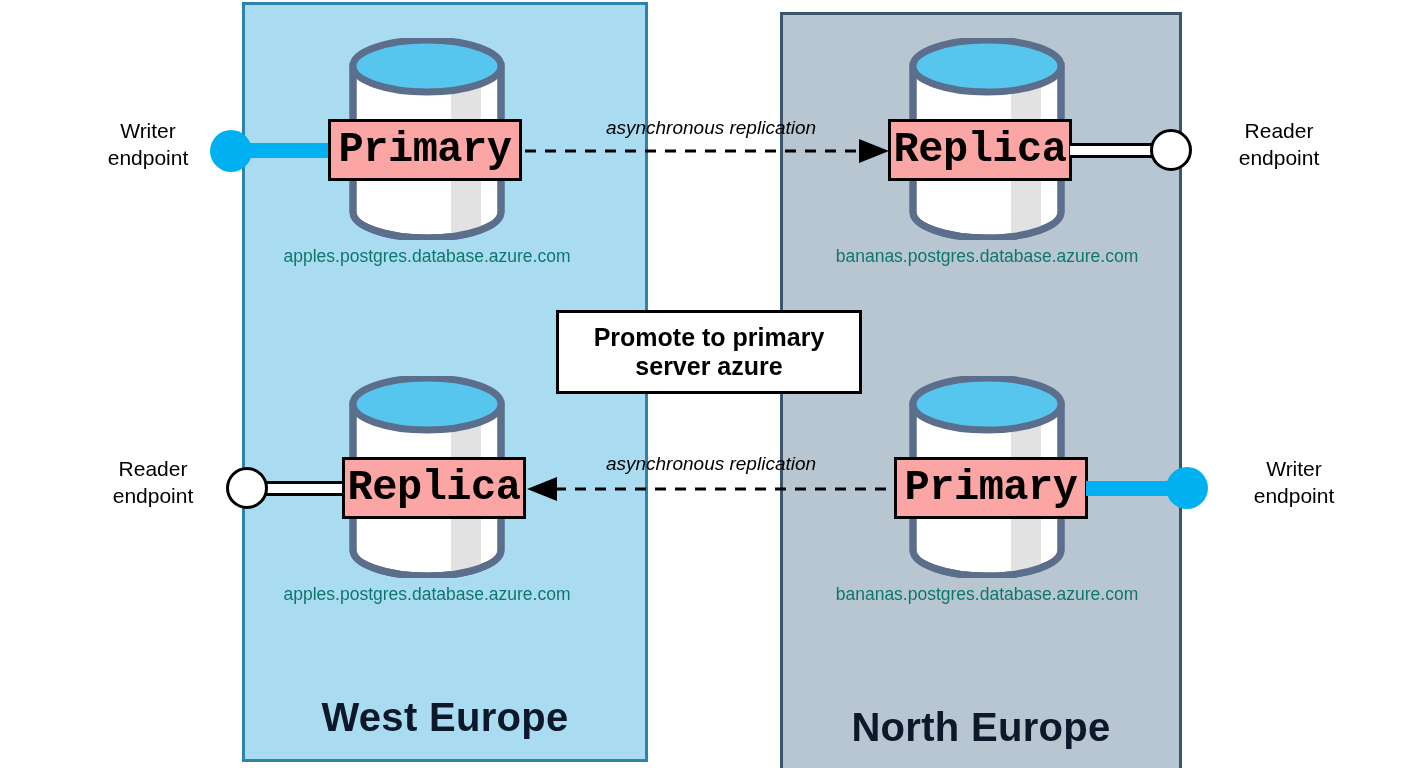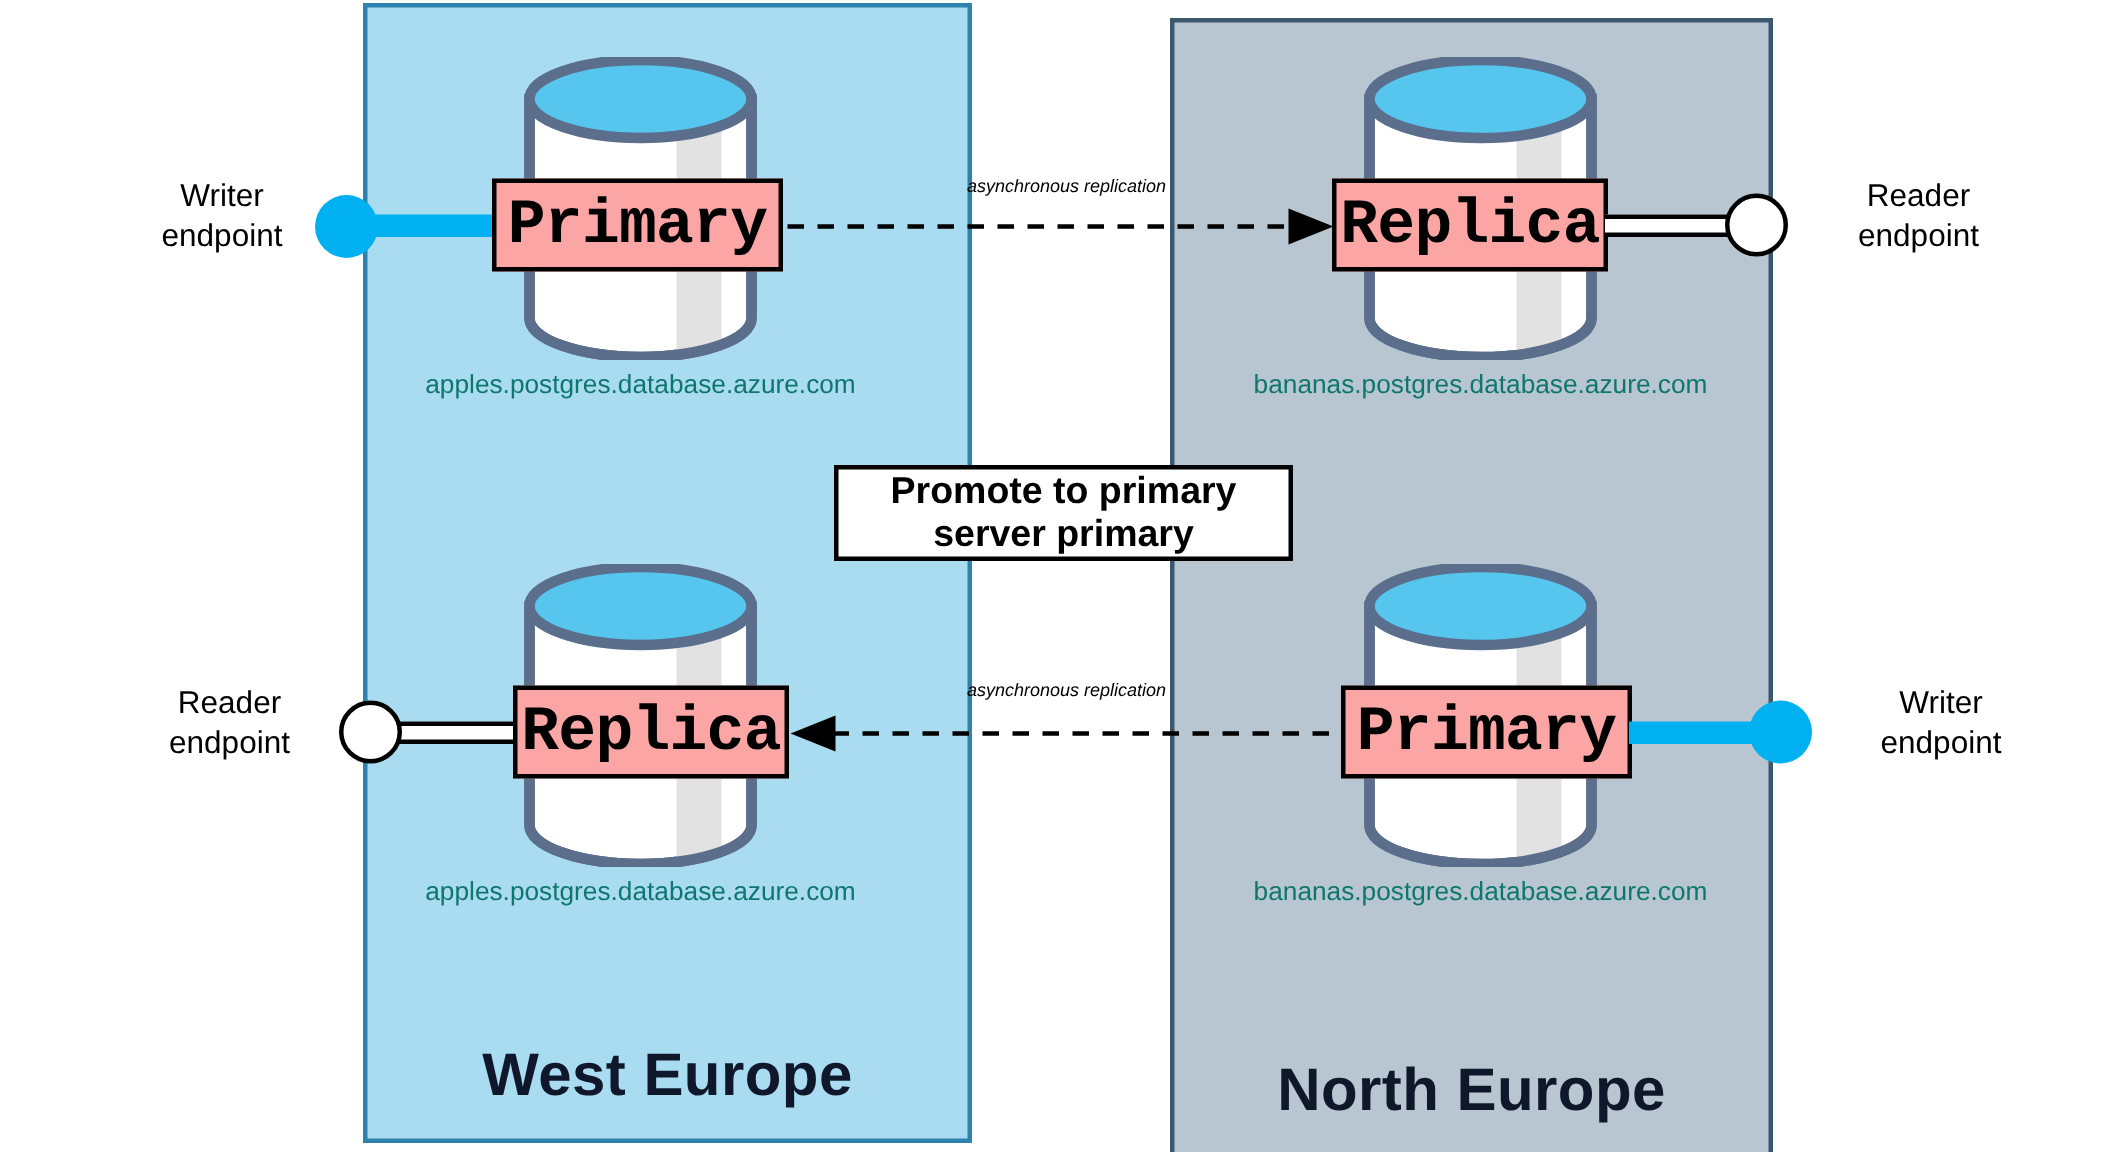--- a/index.html
+++ b/index.html
@@ -134,34 +134,34 @@
     box-sizing: border-box;
   }
 
   
   .repl-arrow {
     position: absolute;
   }
   .repl-label {
     position: absolute;
     font-style: italic;
-    font-size: 12px;
+    font-size: 19px;
     color: #000000;
     text-align: center;
     white-space: nowrap;
     font-family: "Liberation Sans", sans-serif;
   }
 
   
   .promote-box {
     position: absolute;
     left: 556px;
     top: 310px;
     width: 306px;
-    height: 64px;
+    height: 84px;
     background: #ffffff;
     border: 3px solid #000000;
     box-sizing: border-box;
     display: flex;
     flex-direction: column;
     align-items: center;
     justify-content: center;
     font-weight: bold;
     font-size: 25px;
     line-height: 1.18;
@@ -224,21 +224,21 @@
 
   <div class="reader-bar" style="left:1070px; top:143px; width:108px;"></div>
   <div class="reader-dot" style="left:1150px; top:129px;"></div>
   <div class="endpoint-label" style="left:1204px; top:118px; width:150px;">
     <div>Reader</div>
     <div>endpoint</div>
   </div>
 
   <div class="promote-box">
     <div>Promote to primary</div>
-    <div>server primary</div>
+    <div>server azure</div>
   </div>
 
   <div class="endpoint-label" style="left:78px; top:456px; width:150px;">
     <div>Reader</div>
     <div>endpoint</div>
   </div>
   <div class="reader-bar" style="left:248px; top:481px; width:104px;"></div>
   <div class="reader-dot" style="left:226px; top:467px;"></div>
 
   <div class="db-node" style="left:337px; top:376px;">

